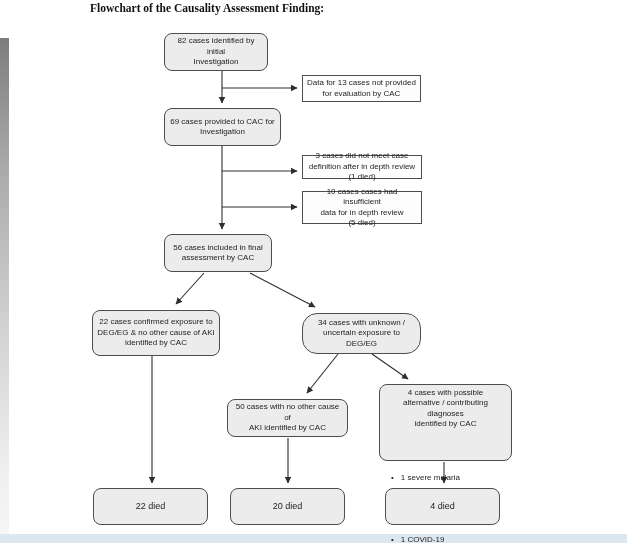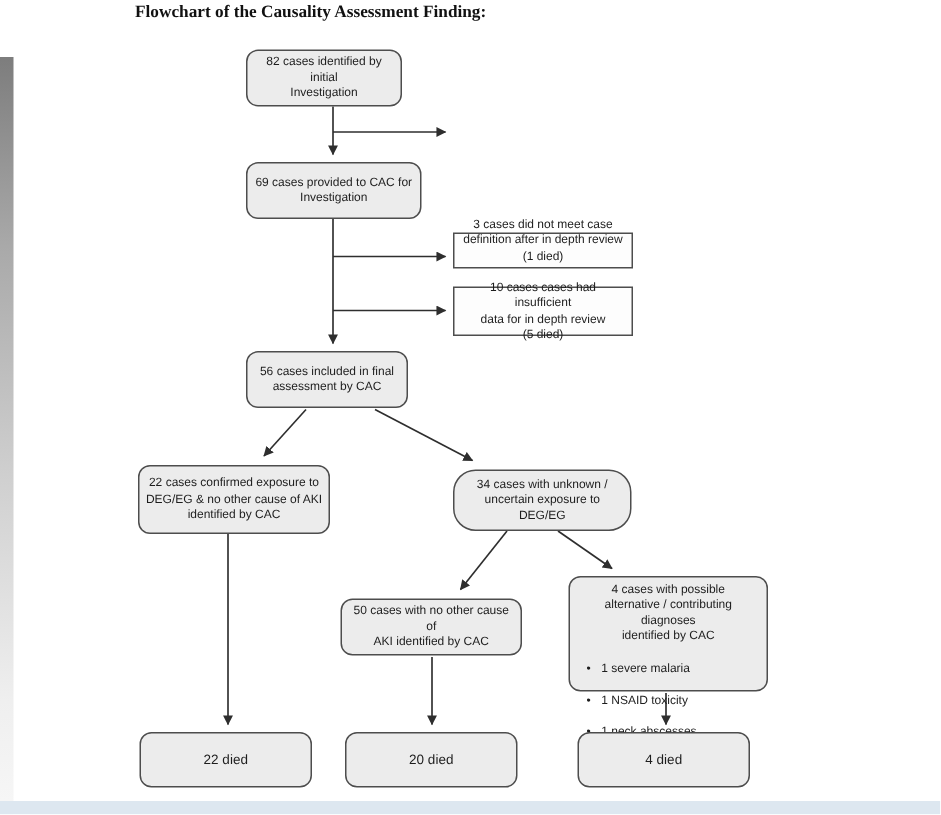--- a/index.html
+++ b/index.html
@@ -25,21 +25,21 @@
     font-size:8px;line-height:1.3;padding:2px 4px;
     white-space:pre-line;
   }
   .round{
     background:#ececec;border:1.3px solid #4d4d4d;border-radius:8px;
   }
   .sharp{
     background:#fdfdfd;border:1px solid #4d4d4d;
   }
   .died{font-size:9px;}
-  .alt-box{align-items:stretch;justify-content:flex-start;flex-direction:column;padding:3px 5px;}
+  .alt-box{align-items:stretch;justify-content:flex-start;flex-direction:column;padding:3px 5px;gap:32px;}
   .alt-title{text-align:center;white-space:pre-line;}
   .bullets{margin-top:1px;text-align:left;}
   .bullet-row{display:flex;align-items:flex-start;padding-left:6px;}
   .bullet-row::before{content:"\2022";margin-right:7px;font-size:8px;line-height:1.3;}
   .arrows{position:absolute;left:0;top:0;pointer-events:none;}
 </style>
 </head>
 <body>
 
 <div class="page">
@@ -69,27 +69,31 @@
       <path d="M288,438 L288,483" marker-end="url(#ah)"></path>
       <path d="M444,462 L444,483" marker-end="url(#ah)"></path>
     </g>
   </svg>
 
   <div class="node round" style="left:164px;top:33px;width:104px;height:38px;">
     <span>82 cases identified by initial
 Investigation</span>
   </div>
 
+  <div class="node sharp" style="left:302px;top:75px;width:119px;height:27px;">
+    <span>Data for 13 cases not provided
+for evaluation by CAC</span>
+  </div>
 
   <div class="node round" style="left:164px;top:108px;width:117px;height:38px;">
     <span>69 cases provided to CAC for
 Investigation</span>
   </div>
 
-  <div class="node sharp" style="left:302px;top:155px;width:120px;height:24px;align-items:flex-end;">
+  <div class="node sharp" style="left:302px;top:155px;width:120px;height:24px;">
     <span>3 cases did not meet case
 definition after in depth review
 (1 died)</span>
   </div>
 
   <div class="node sharp" style="left:302px;top:191px;width:120px;height:33px;">
     <span>10 cases cases had insufficient
 data for in depth review
 (5 died)</span>
   </div>

